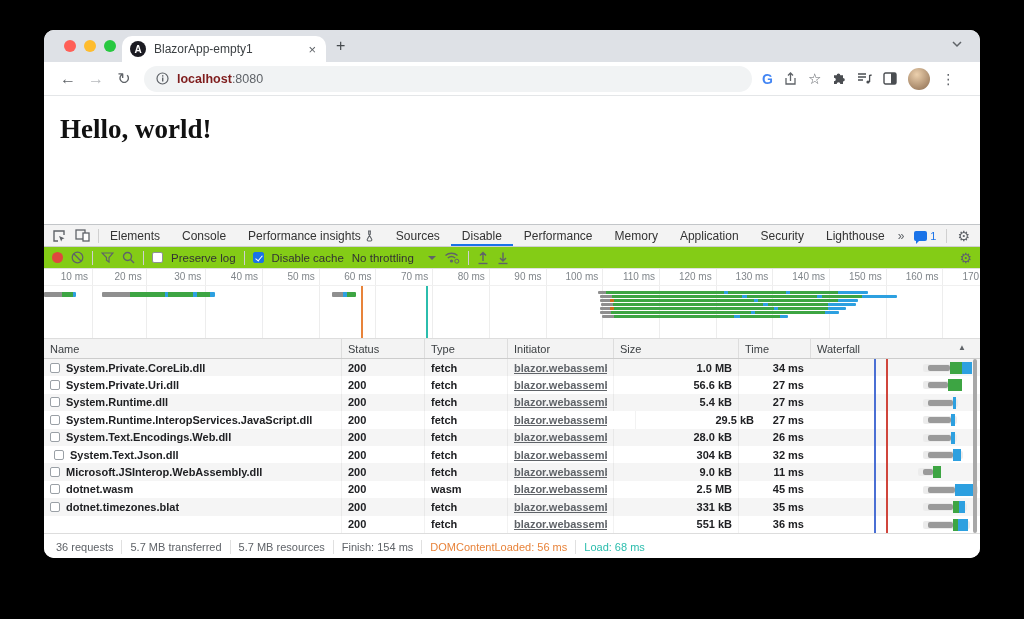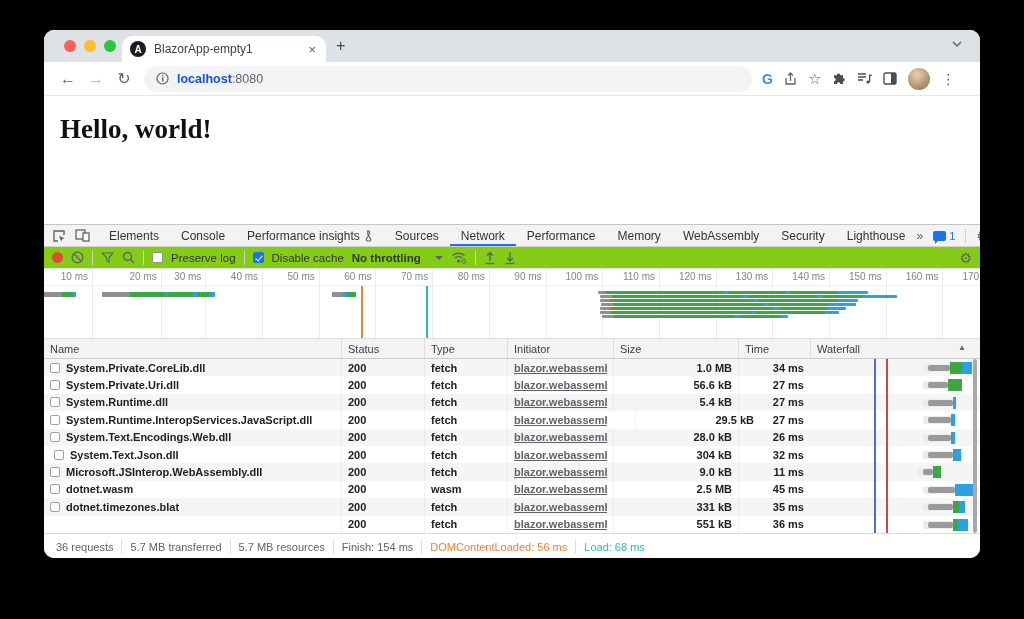--- a/index.html
+++ b/index.html
@@ -24,21 +24,21 @@
   .tb-chevron { position:absolute; right:18px; top:10px; color:#5f6368; }
 
   
   .navbar { position:relative; height:34px; background:#fff; border-bottom:1px solid #e4e6e8;
             display:flex; align-items:center; }
   .navbtn { color:#5f6368; font-size:16px; width:28px; text-align:center; }
   .navbtn.dim { color:#b6b9bd; }
   .omnibox { margin-left:6px; width:608px; height:26px; background:#f1f3f4; border-radius:14px;
              display:flex; align-items:center; padding:0 12px; }
   .url { font-size:12.5px; margin-left:8px; }
-  .url .host { color:#1d4ed8; } .url .port { color:#5f6368; }
+  .url .host { color:#7f1d1d; } .url .port { color:#5f6368; }
   .nav-icons { display:flex; align-items:center; gap:11px; margin-left:10px; }
   .gicon { font-weight:bold; font-size:14px; color:#4285f4; }
   .avatar { width:22px; height:22px; border-radius:50%;
             background:radial-gradient(circle at 35% 30%, #e6c8a4, #9a7least 0%, #8a6a4e); }
   .avatar { background:radial-gradient(circle at 40% 30%, #ecd0ad, #8a6a4e); }
   .dots { color:#5f6368; font-size:14px; }
 
   
   .content { height:128px; background:#fff; padding:18px 16px 0 16px; }
   .content h1 { font-family:"Liberation Serif", serif; font-size:27px; color:#111; }
@@ -61,21 +61,21 @@
   .gear { color:#5f6368; font-size:14px; line-height:14px; }
 
   .dt-netbar { height:22px; background:#84cc16; border-bottom:1px solid #e0e0e0;
                display:flex; align-items:center; gap:8px; padding:0 8px; color:#333; }
   .recdot { width:11px; height:11px; border-radius:50%; background:#e0483e; }
   .cb { width:11px; height:11px; border:1px solid #8f9296; border-radius:2px; background:#fff; position:relative; }
   .cb.checked { background:#1a73e8; border-color:#1a73e8; }
   .cb.checked:after { content:""; position:absolute; left:3px; top:0.5px; width:3px; height:6px;
                       border:solid #fff; border-width:0 1.5px 1.5px 0; transform:rotate(40deg); }
   .netlabel { font-size:11.5px; }
-  .throt { display:flex; align-items:center; gap:14px; font-size:11.5px;font-weight:bold; }
+  .throt { display:flex; align-items:center; gap:14px; font-size:11.5px; }
   .caret { width:0; height:0; border:4px solid transparent; border-top-color:#5f6368; margin-top:4px; }
   .netbar-spacer { flex:1; }
 
   
   .overview { position:relative; height:70px; background:#fff; border-bottom:1px solid #ddd; overflow:hidden; }
   .tickcell { position:absolute; top:0; height:100%; border-right:1px solid #ededed; }
   .tickcell span { position:absolute; right:4px; top:2px; font-size:10px; color:#80868b; white-space:nowrap; }
   .labelline { position:absolute; left:0; right:0; top:16px; height:1px; background:#f0f0f0; }
   .obar { position:absolute; display:flex; border-radius:1px; overflow:hidden; }
   .seg { display:block; height:100%; }
@@ -205,30 +205,30 @@
             <span>
               <svg class="ic" width="9" height="12" viewBox="0 0 9 12">
                 <path d="M3 1h3M3.7 1v3l3 5.3A1.2 1.2 0 0 1 5.6 11H3.4a1.2 1.2 0 0 1-1.1-1.7l3-5.3V1" fill="none" stroke="#5f6368" stroke-width="1.1"></path>
               </svg>
             </span>
           </div>
           <div class="dtab">
             <span>Sources</span>
           </div>
           <div class="dtab active">
-            <span>Network</span>
+            <span>Disable</span>
           </div>
           <div class="dtab">
             <span>Performance</span>
           </div>
           <div class="dtab">
             <span>Memory</span>
           </div>
           <div class="dtab">
-            <span>WebAssembly</span>
+            <span>Application</span>
           </div>
           <div class="dtab">
             <span>Security</span>
           </div>
           <div class="dtab">
             <span>Lighthouse</span>
           </div>
         </div>
       <div class="dt-right">
         <span style="color:#5f6368">»</span>
@@ -282,21 +282,21 @@
         </svg>
       <div class="netbar-spacer"></div>
       <span class="gear">⚙</span>
     </div>
 
     <div class="overview">
       <div id="ruler">
           <div class="tickcell" style="left: -7.7px; width: 56.7px;">
             <span>10 ms</span>
           </div>
-          <div class="tickcell" style="left: 61px; width: 56.7px;">
+          <div class="tickcell" style="left: 46px; width: 56.7px;">
             <span>20 ms</span>
           </div>
           <div class="tickcell" style="left: 105.7px; width: 56.7px;">
             <span>30 ms</span>
           </div>
           <div class="tickcell" style="left: 162.4px; width: 56.7px;">
             <span>40 ms</span>
           </div>
           <div class="tickcell" style="left: 219.1px; width: 56.7px;">
             <span>50 ms</span>

